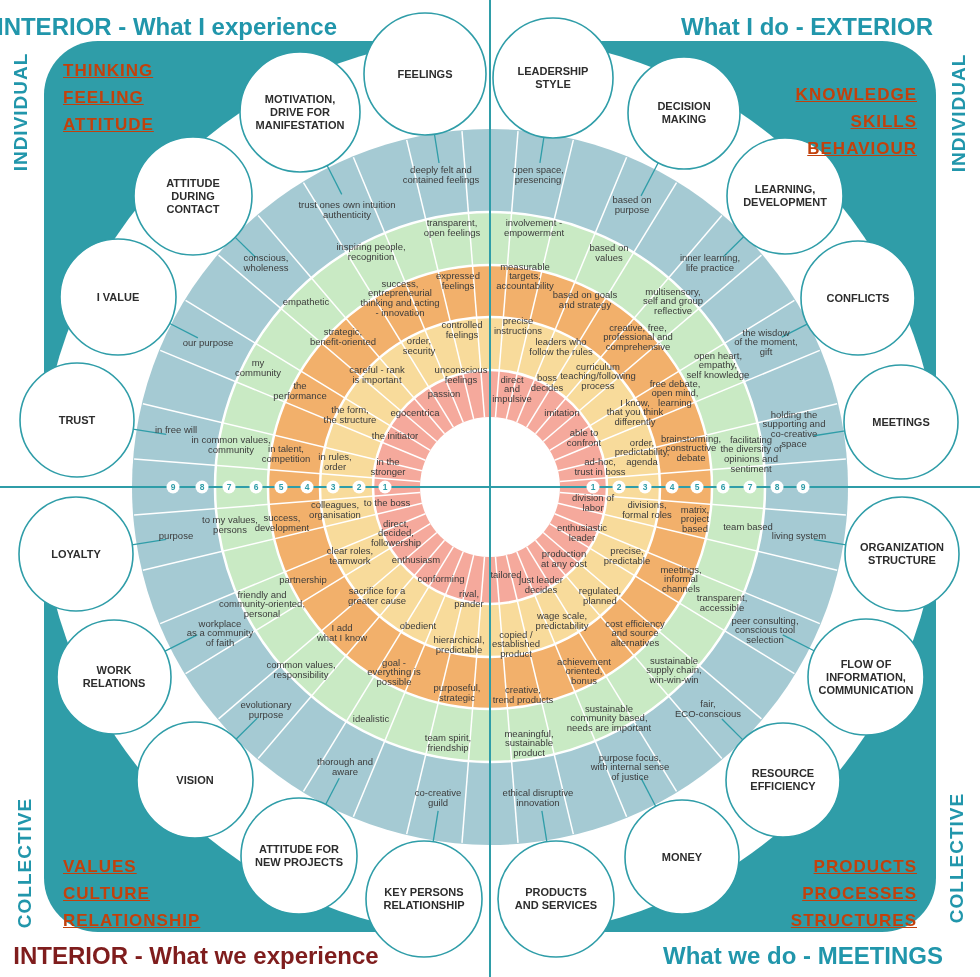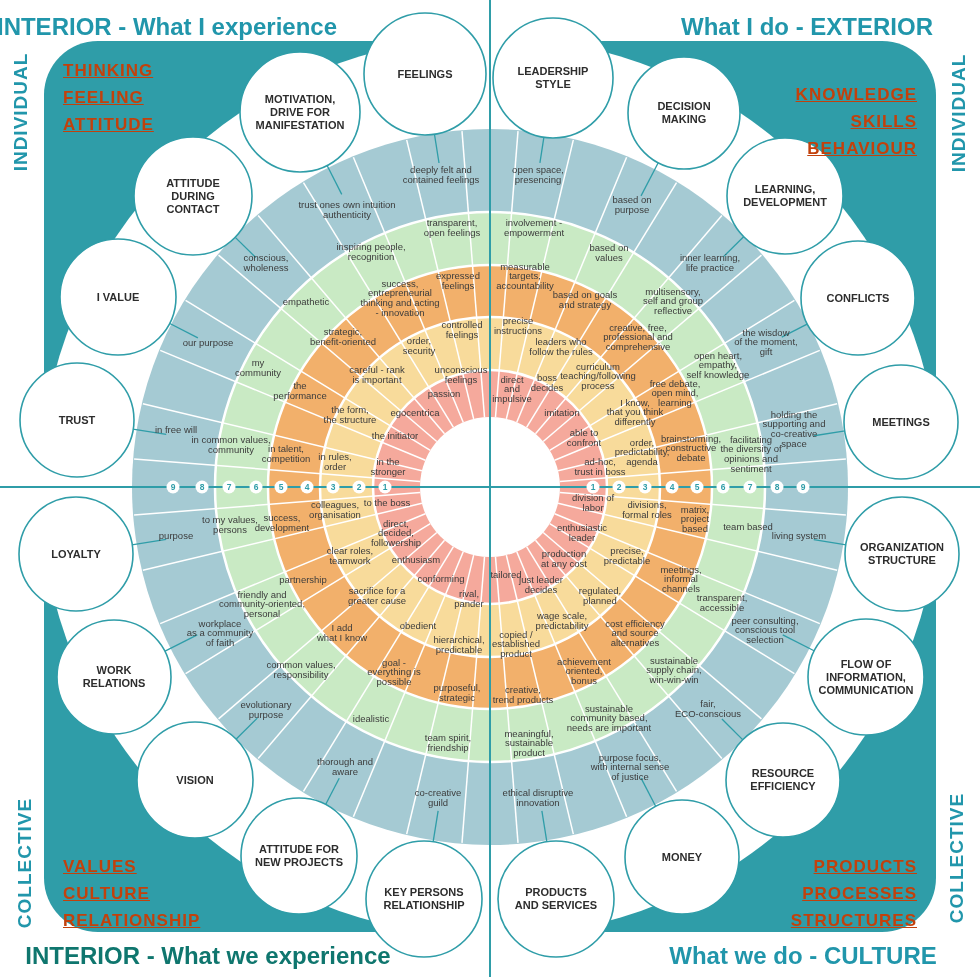--- a/index.html
+++ b/index.html
@@ -265,22 +265,22 @@
     <text x="708" text-anchor="middle" fill="#3C3C3C" font-size="9.5" font-weight="normal" font-family="&quot;Liberation Sans&quot;, sans-serif"><tspan x="708" y="707.4250000000001">fair,</tspan><tspan x="708" y="717.225">ECO-conscious</tspan></text>
     <text x="523" text-anchor="middle" fill="#3C3C3C" font-size="9.5" font-weight="normal" font-family="&quot;Liberation Sans&quot;, sans-serif"><tspan x="523" y="693.4250000000001">creative,</tspan><tspan x="523" y="703.225">trend products</tspan></text>
     <text x="609" text-anchor="middle" fill="#3C3C3C" font-size="9.5" font-weight="normal" font-family="&quot;Liberation Sans&quot;, sans-serif"><tspan x="609" y="711.5250000000001">sustainable</tspan><tspan x="609" y="721.325">community based,</tspan><tspan x="609" y="731.1250000000001">needs are important</tspan></text>
     <text x="529" text-anchor="middle" fill="#3C3C3C" font-size="9.5" font-weight="normal" font-family="&quot;Liberation Sans&quot;, sans-serif"><tspan x="529" y="736.5250000000001">meaningful,</tspan><tspan x="529" y="746.325">sustainable</tspan><tspan x="529" y="756.1250000000001">product</tspan></text>
     <text x="630" text-anchor="middle" fill="#3C3C3C" font-size="9.5" font-weight="normal" font-family="&quot;Liberation Sans&quot;, sans-serif"><tspan x="630" y="760.5250000000001">purpose focus,</tspan><tspan x="630" y="770.325">with internal sense</tspan><tspan x="630" y="780.1250000000001">of justice</tspan></text>
     <text x="538" text-anchor="middle" fill="#3C3C3C" font-size="9.5" font-weight="normal" font-family="&quot;Liberation Sans&quot;, sans-serif"><tspan x="538" y="796.4250000000001">ethical disruptive</tspan><tspan x="538" y="806.225">innovation</tspan></text>
   </svg>
 
 <div class="hdr" style="left: 167px; top: 13px; color: rgb(33, 150, 171);">INTERIOR - What I experience</div>
 <div class="hdr" style="left: 807px; top: 13px; color: rgb(33, 150, 171); text-align: right;">What I do - EXTERIOR</div>
-<div class="hdr" style="left: 208px; top: 942px; color: #0f766e;">INTERIOR - What we experience</div>
-<div class="hdr" style="left: 803px; top: 942px; color: rgb(33, 150, 171);">What we do - CULTURE</div>
+<div class="hdr" style="left: 196px; top: 942px; color: #7f1d1d;">INTERIOR - What we experience</div>
+<div class="hdr" style="left: 803px; top: 942px; color: rgb(33, 150, 171);">What we do - MEETINGS</div>
 
 <div class="side" style="left: 21px; top: 112px; color: rgb(33, 150, 171);">INDIVIDUAL</div>
 <div class="side" style="left: 959px; top: 113px; color: rgb(33, 150, 171);">INDIVIDUAL</div>
 <div class="side" style="left: 25px; top: 863px; color: rgb(33, 150, 171);">COLLECTIVE</div>
 <div class="side" style="left: 957px; top: 858px; color: rgb(33, 150, 171);">COLLECTIVE</div>
 
 <div class="corner" style="left:63px;top:57px;">THINKING
 FEELING
 ATTITUDE</div>
 <div class="corner r" style="left:697px;top:57px;margin-top:24px;">KNOWLEDGE

